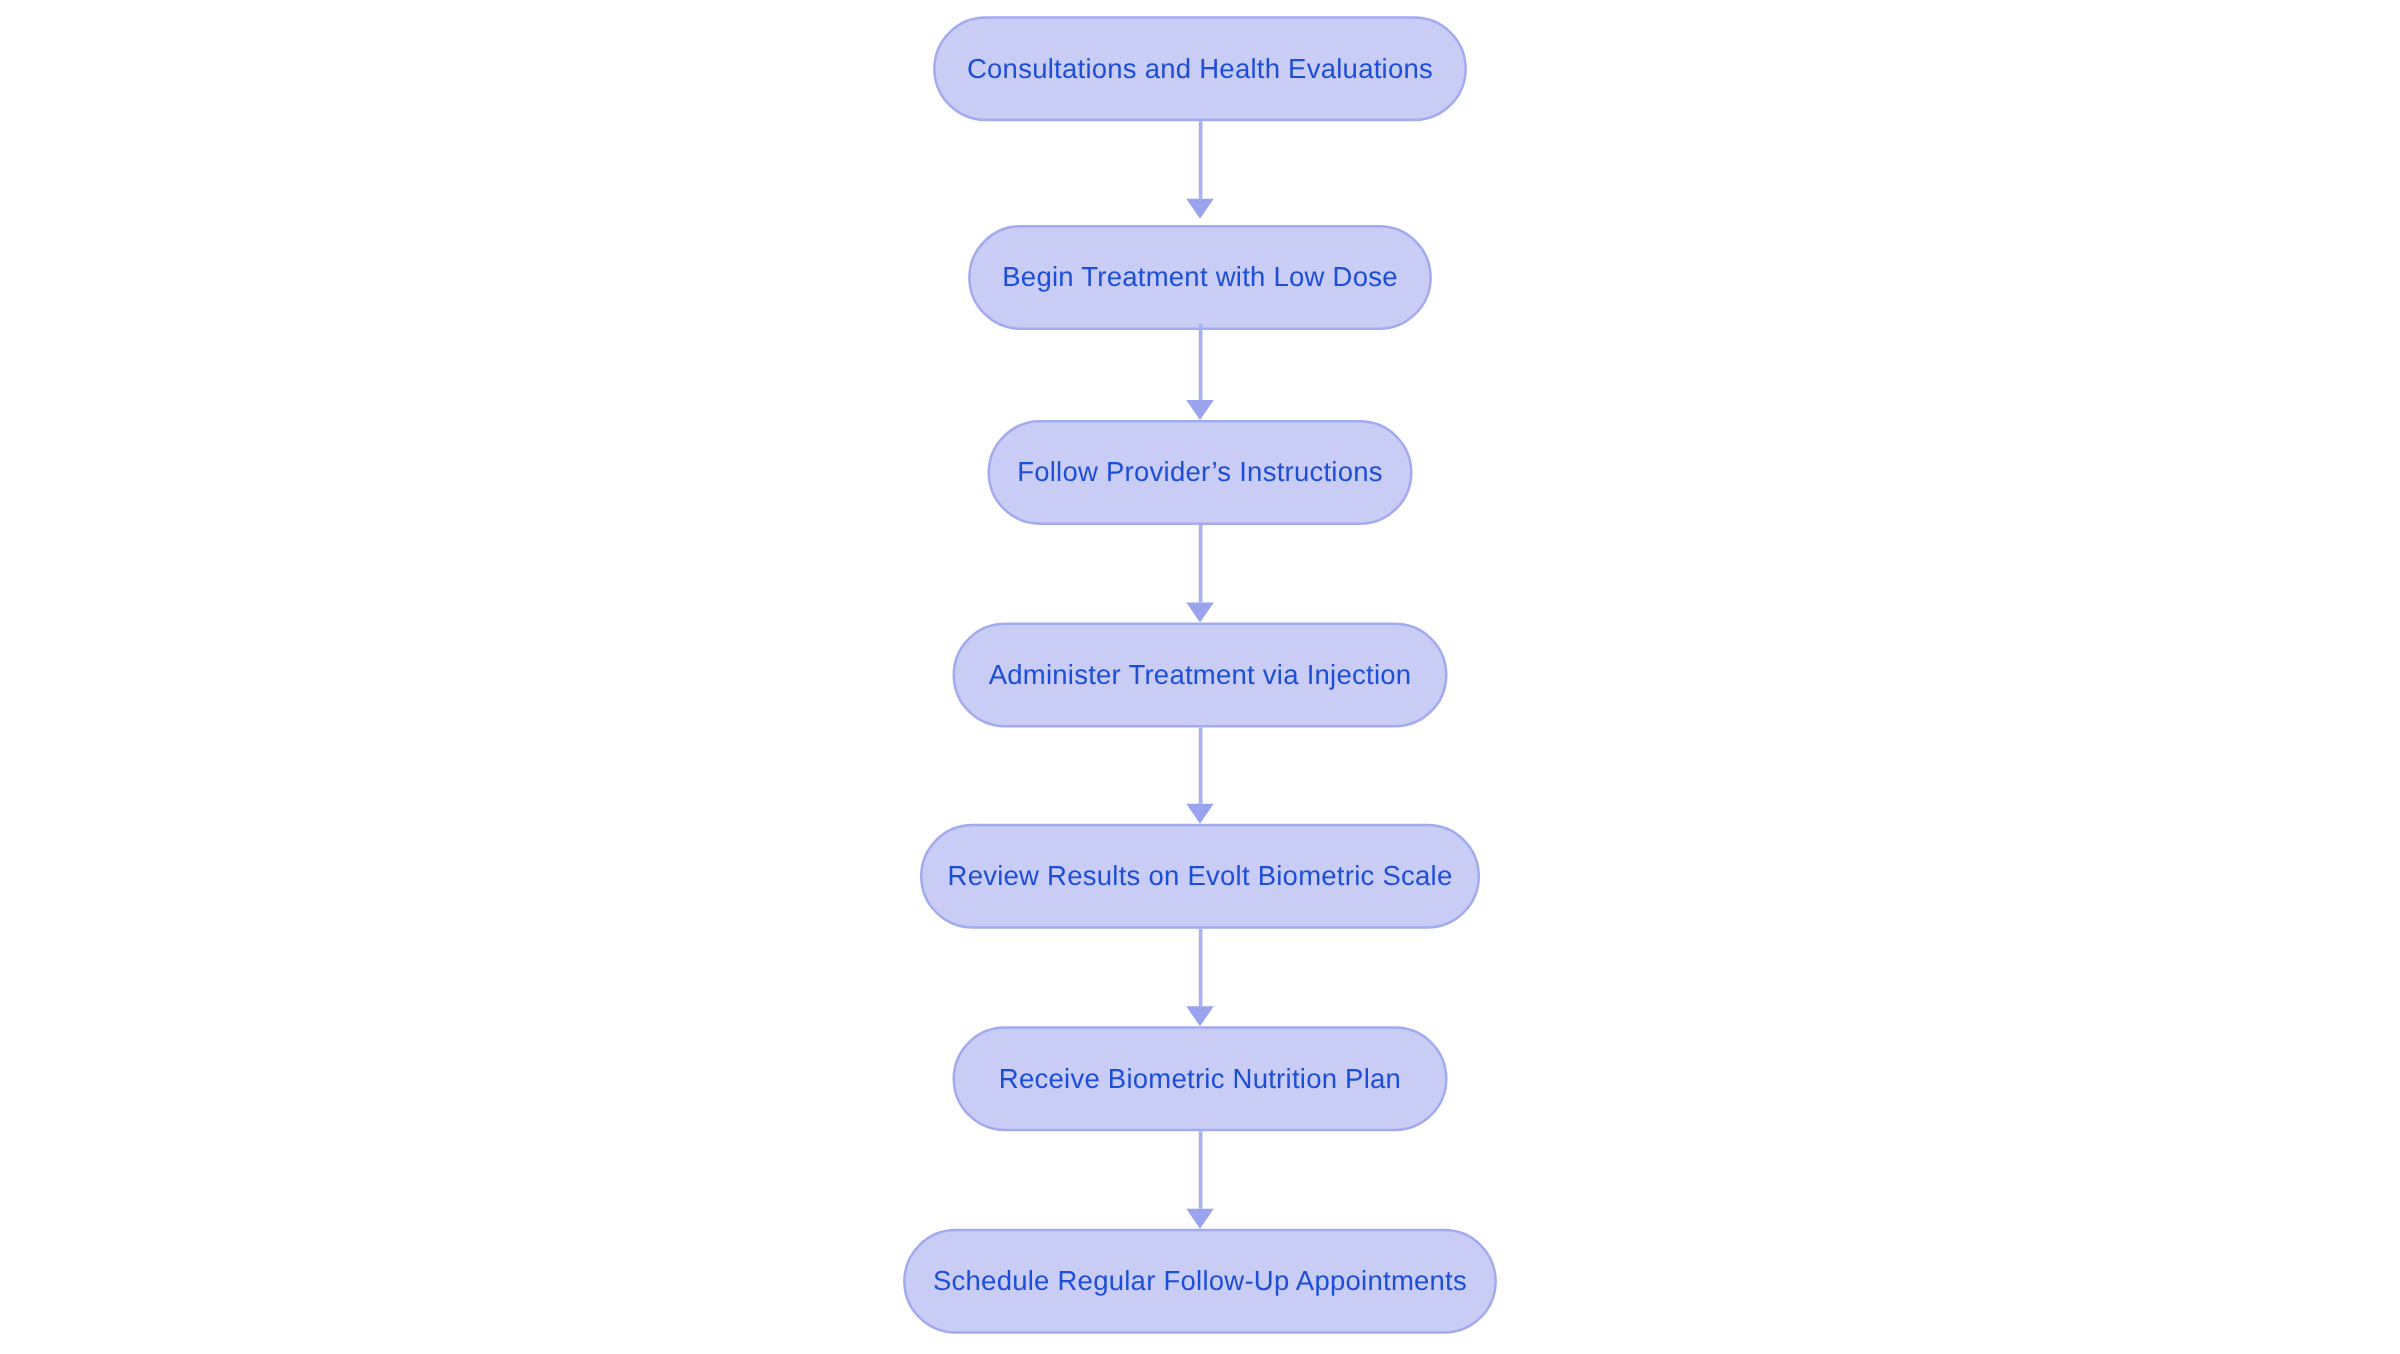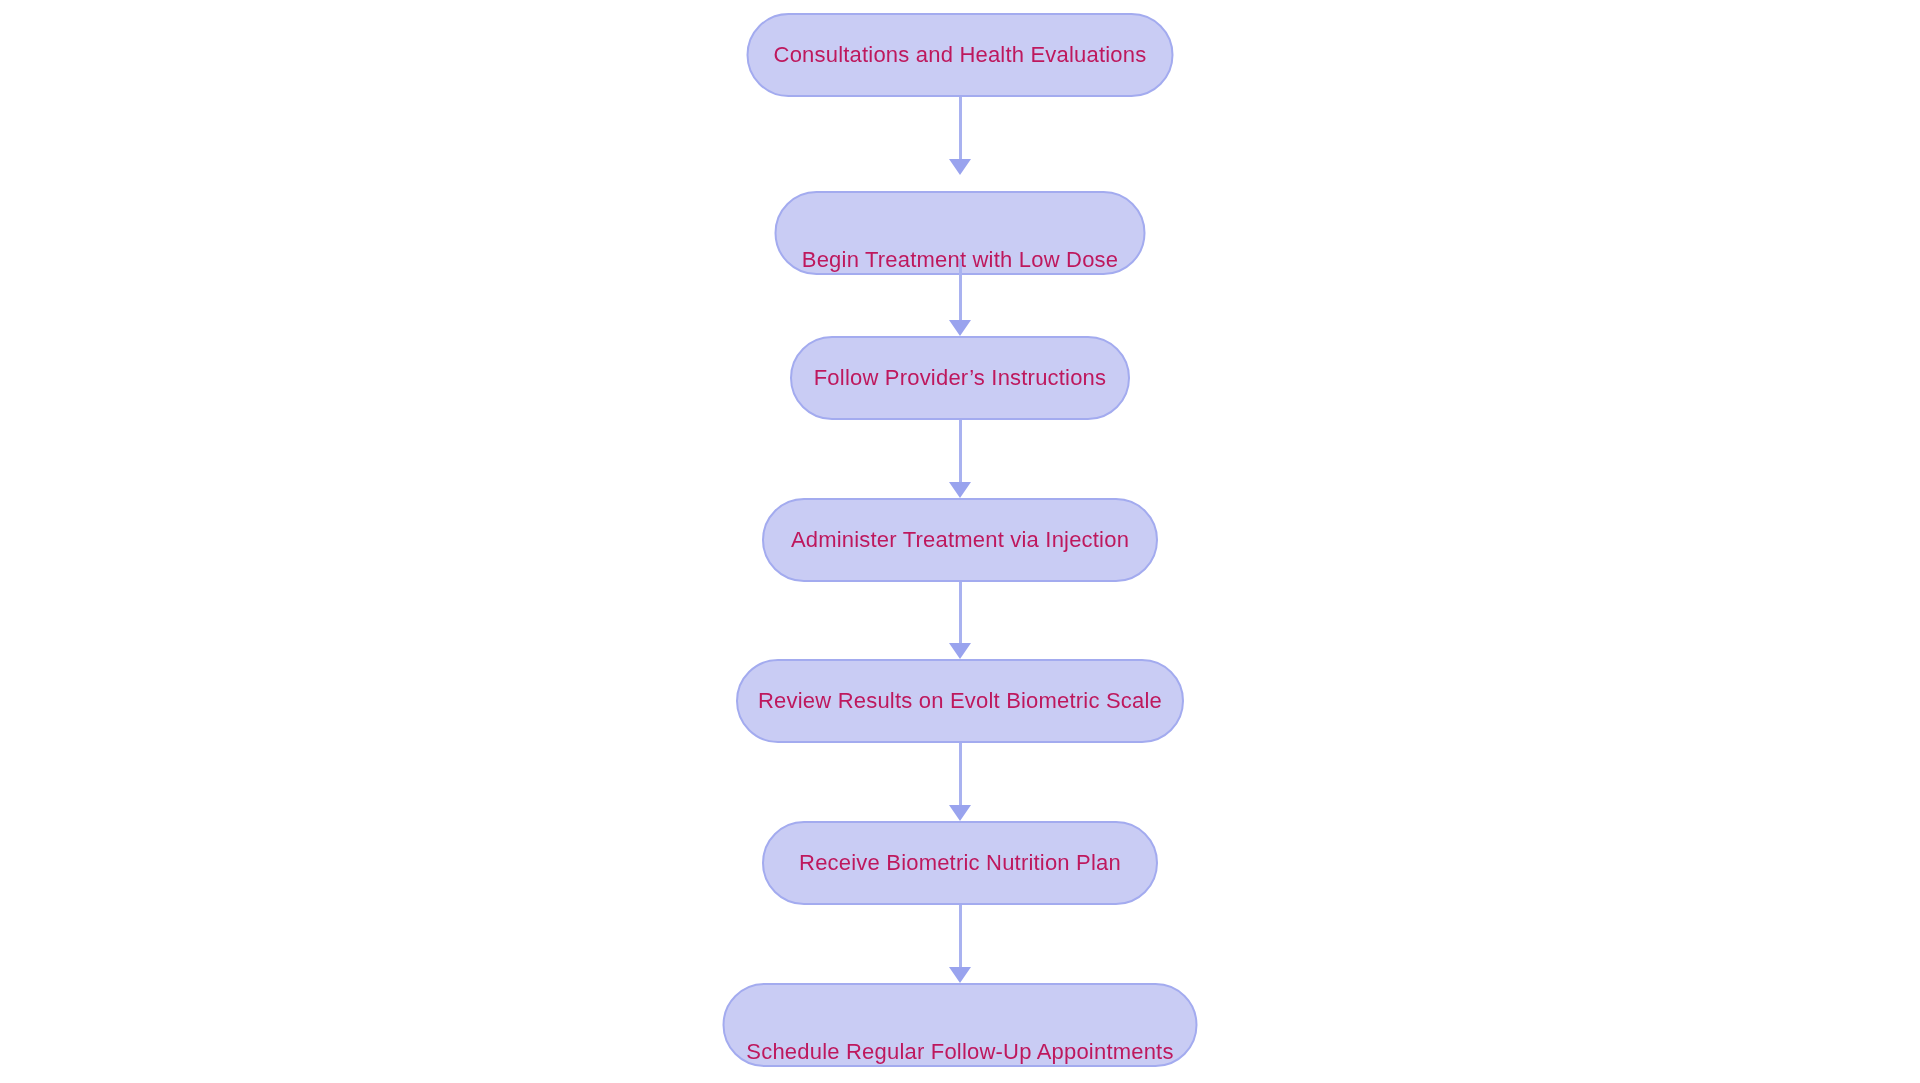--- a/index.html
+++ b/index.html
@@ -16,32 +16,32 @@
     position: absolute;
     left: 50%;
     transform: translateX(-50%);
     height: 84px;
     background: #c9ccf4;
     border: 2px solid #a3abef;
     border-radius: 42px;
     display: flex;
     align-items: center;
     justify-content: center;
-    color: #be185d;
+    color: #1d4ed8;
     font-size: 22px;
     letter-spacing: 0.2px;
     white-space: nowrap;
   }
   .n1 { top: 13px;  width: 427px; }
-  .n2 { top: 191px; width: 371px; align-items: flex-end; }
+  .n2 { top: 180px; width: 371px; }
   .n3 { top: 336px; width: 340px; }
   .n4 { top: 498px; width: 396px; align-items: center; }
   .n5 { top: 659px; width: 448px; text-align: right; }
   .n6 { top: 821px; width: 396px; }
-  .n7 { top: 983px; width: 475px; align-items: flex-end; }
+  .n7 { top: 983px; width: 475px; }
 
   .connector {
     position: absolute;
     left: 50%;
     transform: translateX(-50%);
     width: 22px;
     display: flex;
     flex-direction: column;
     align-items: center;
   }

